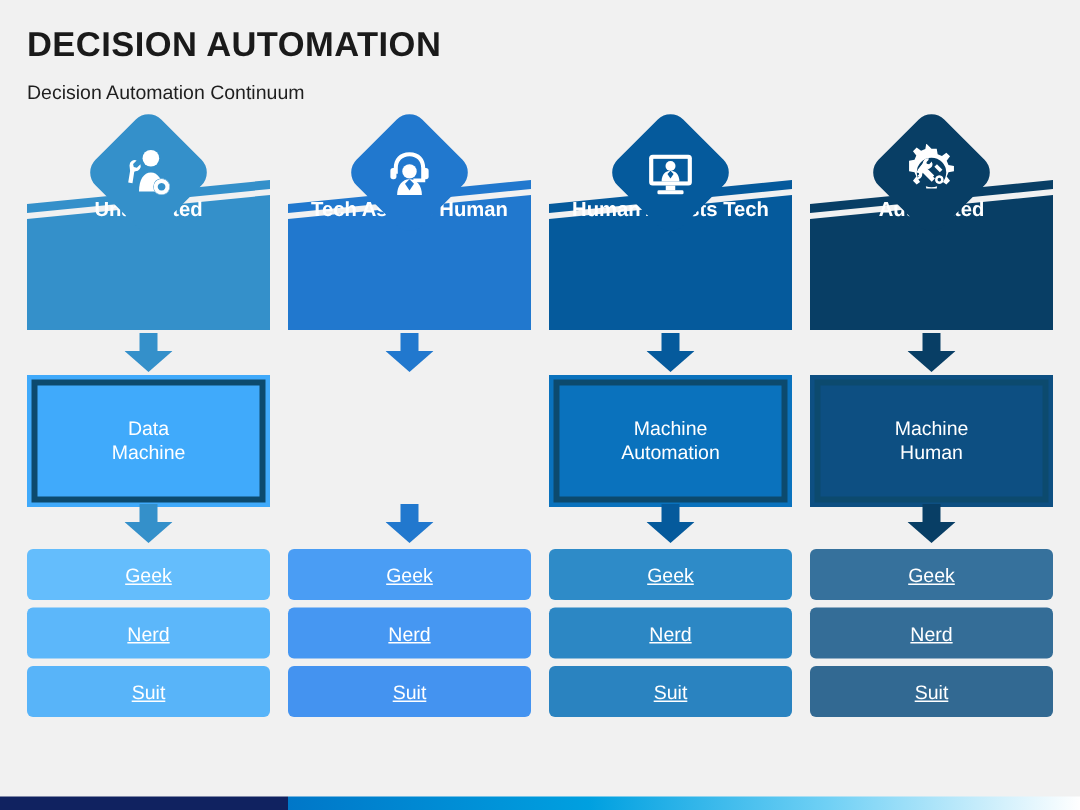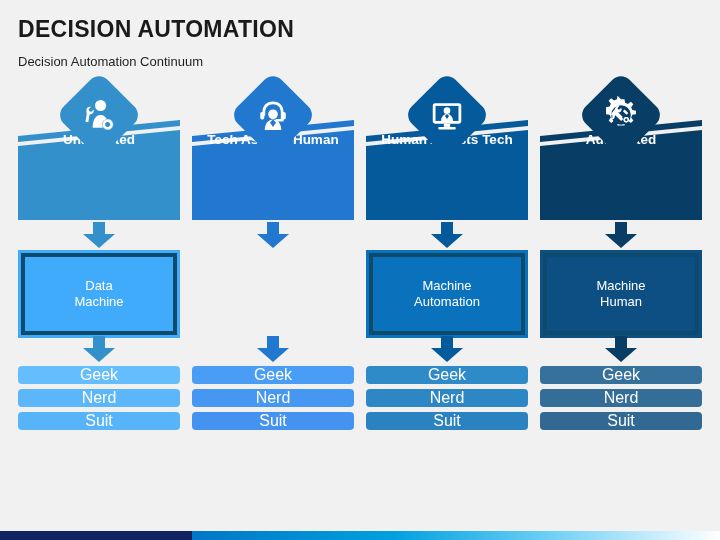--- a/index.html
+++ b/index.html
@@ -143,29 +143,30 @@
 
   
   .roles {
     position: absolute;
     left: 0;
     top: 282px;
     width: 162px;
   }
 
   .role-row {
-    height: 18px;
+    height: 34px;
     margin-bottom: 5px;
     border-radius: 4px;
     display: flex;
     align-items: center;
     justify-content: center;
     color: #ffffff;
-    font-size: 16px;
+    font-size: 13px;
     font-weight: normal;
+    text-decoration: underline;
   }
   .role-row:last-child { margin-bottom: 0; text-align: center; }
 
   
   #bottom-bar {
     position: absolute;
     left: 0;
     bottom: 0;
     width: 720px;
     height: 9px;

